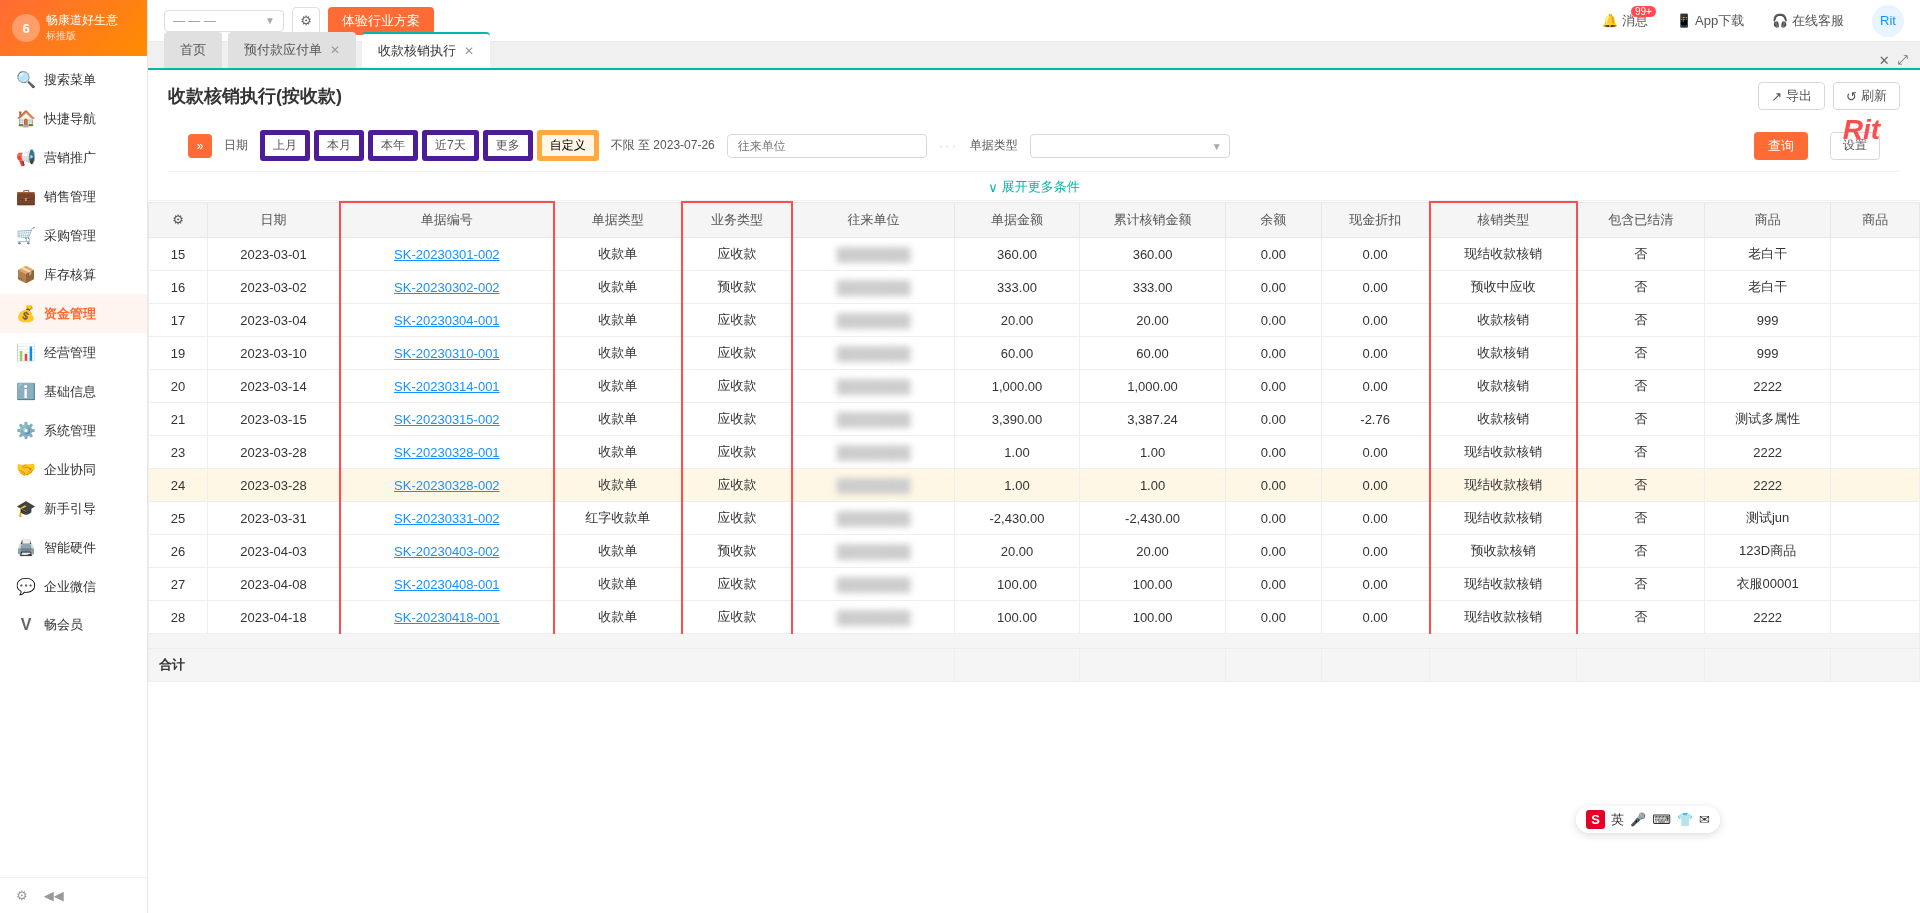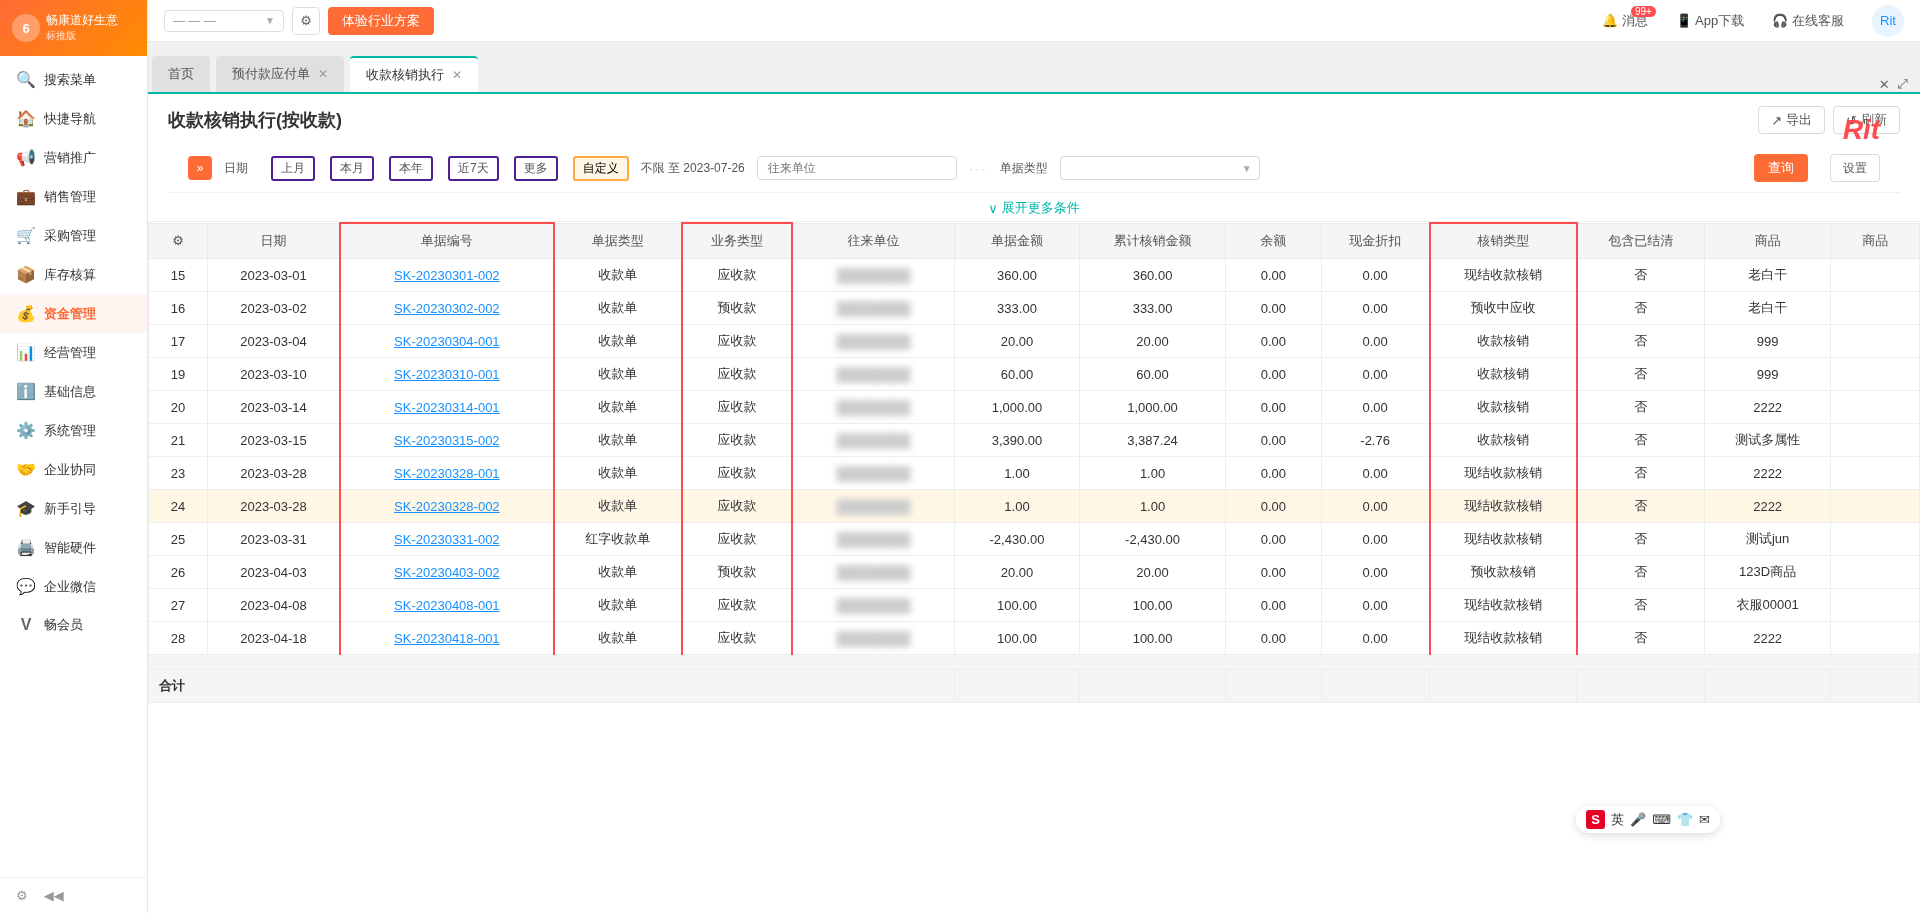--- a/index.html
+++ b/index.html
@@ -80,24 +80,24 @@
       border: none; border-radius: 4px;
       padding: 5px 14px; cursor: pointer;
       font-size: 13px;
     }
     .topbar-right { display: flex; align-items: center; gap: 28px; color: #555; }
     .badge-wrap { position: relative; display: inline-block; }
     .badge { position: absolute; top: -6px; right: -8px; background: #ff4d4f; color: #fff; border-radius: 8px; padding: 0 4px; font-size: 10px; }
 
     
     .tabbar {
-      height: 52px;
+      height: 28px;
       background: #f0f0f0;
       display: flex; align-items: flex-end;
-      padding: 0 0 0 0;
+      padding: 0 0 0 12px;
       border-bottom: 2px solid #00b7a8;
       position: relative;
     }
     .tab {
       height: 36px; display: flex; align-items: center;
       padding: 0 16px; cursor: pointer;
       background: #e0e0e0; border-radius: 4px 4px 0 0;
       margin-right: 2px; margin-left: 4px;
       color: #555; gap: 8px; font-size: 13px;
     }
@@ -139,22 +139,22 @@
       flex-wrap: wrap;
     }
     .filter-toggle-btn {
       width: 24px; height: 24px;
       background: #ff6b35; color: #fff; border: none; border-radius: 4px;
       cursor: pointer; font-size: 12px; display: flex; align-items: center; justify-content: center;
     }
     .filter-label { color: #555; font-size: 12px; }
     .filter-date-btns { display: flex; gap: 4px; }
     .date-btn {
-      padding: 2px 8px; border: 2px solid #4c1d95; border-radius: 3px;
-      background: #fff; cursor: pointer; font-size: 12px; color: #555; margin-left: 11px;
+      padding: 2px 8px; border: 5px solid #4c1d95; border-radius: 3px;
+      background: #fff; cursor: pointer; font-size: 12px; color: #555;
     }
     .date-btn.custom { background: #fff7e6; border-color: #ffa940; color: #000000; }
     .filter-date-range { color: #555; font-size: 12px; }
     .filter-input {
       border: 1px solid #d9d9d9; border-radius: 4px;
       padding: 4px 10px; width: 200px; font-size: 12px; color: #333;
     }
     .filter-dots { color: #ccc; letter-spacing: 2px; }
     .filter-select {
       border: 1px solid #d9d9d9; border-radius: 4px;

